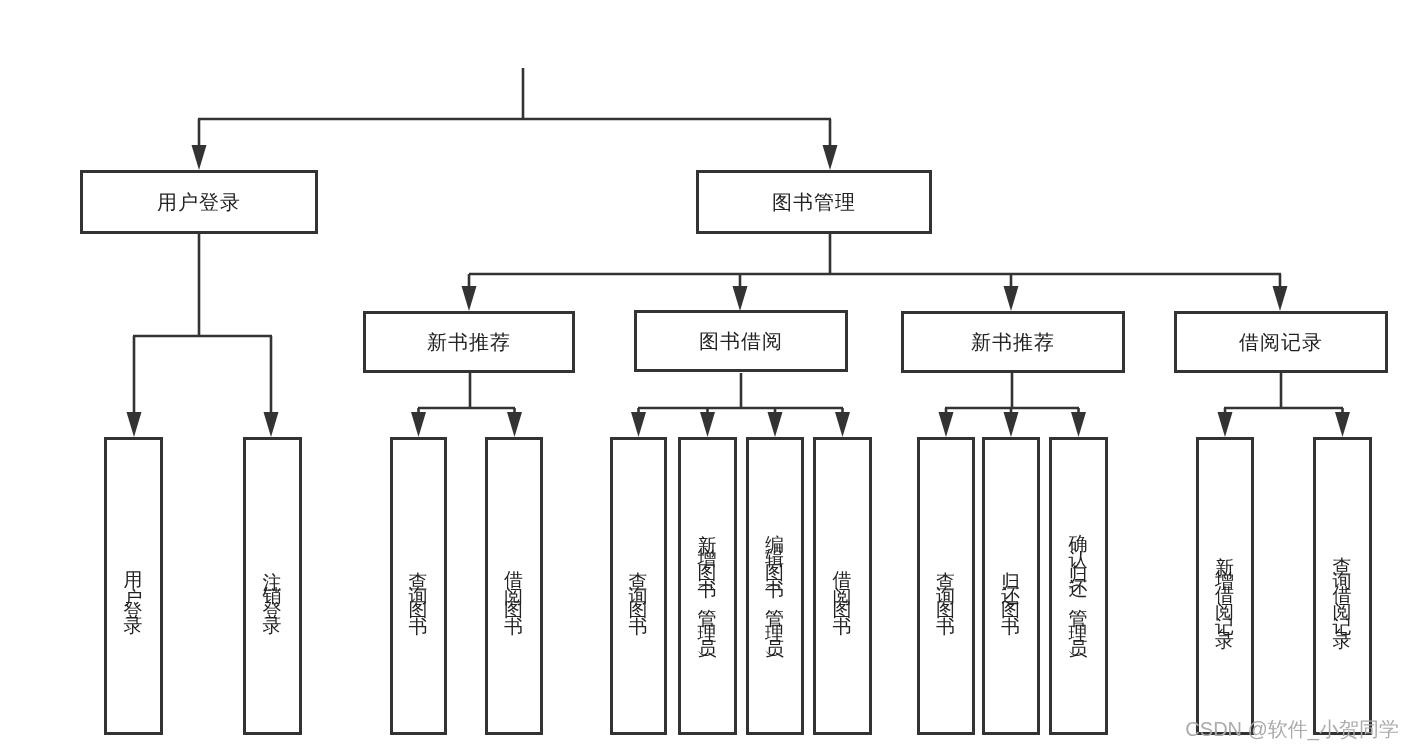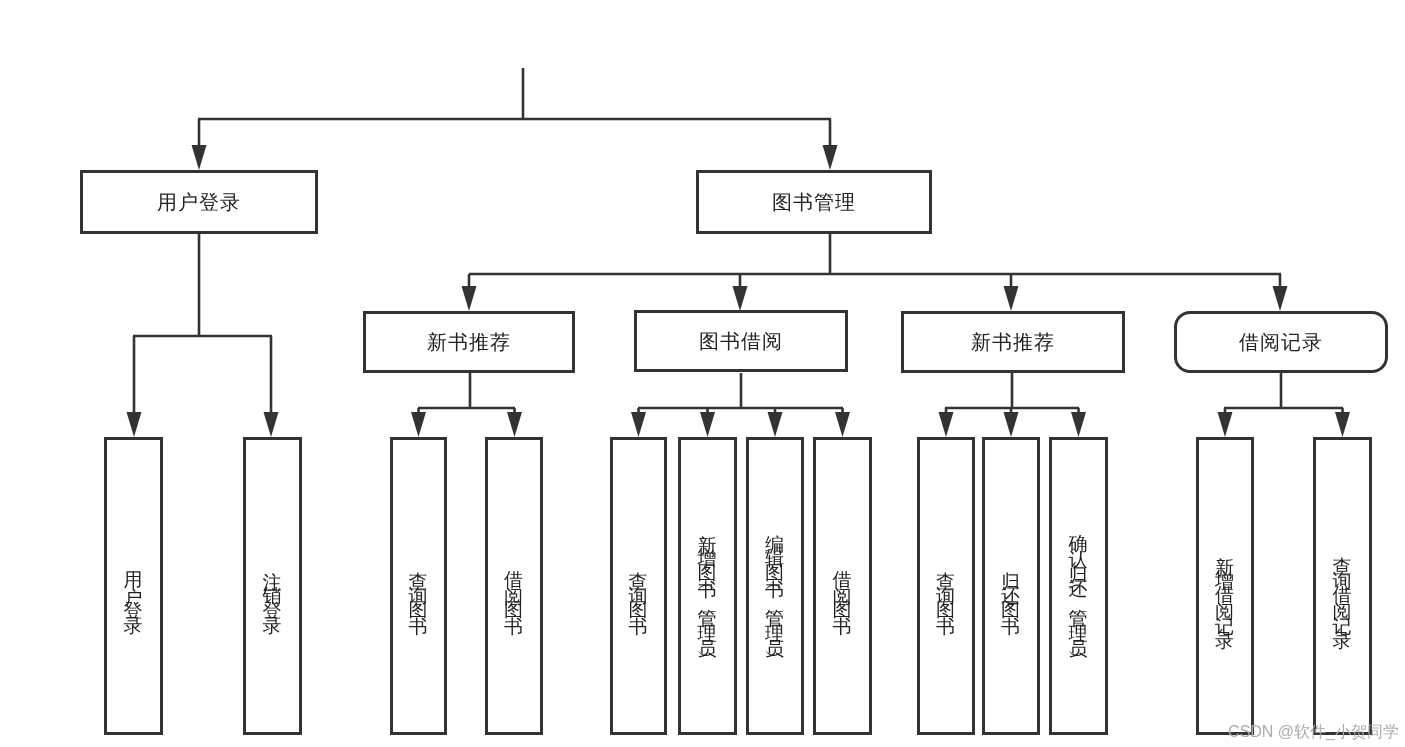--- a/index.html
+++ b/index.html
@@ -45,21 +45,21 @@
     line-height: 1;
     white-space: nowrap;
   }
   .node.root span {
     font-size: 20px;
   }
   .watermark {
     position: absolute;
     right: 6px;
     bottom: 4px;
-    font-size: 16px;
+    font-size: 20px;
     color: #ababab;
     z-index: 5;
     white-space: nowrap;
   }
 </style>
 </head>
 <body>
 
 <div class="stage">
 
@@ -128,21 +128,21 @@
 
   <div class="node h" style="left:363px; top:311px; width:212px; height:62px;">
     <span>新书推荐</span>
   </div>
   <div class="node h" style="left:634px; top:310px; width:214px; height:62px;">
     <span>图书借阅</span>
   </div>
   <div class="node h" style="left:901px; top:311px; width:224px; height:62px;">
     <span>新书推荐</span>
   </div>
-  <div class="node h" style="left:1174px; top:311px; width:214px; height:62px;border-radius:16px;">
+  <div class="node h" style="left:1174px; top:311px; width:214px; height:62px;">
     <span>借阅记录</span>
   </div>
 
   <div class="node v" style="left:104px; top:437px; width:59px; height:298px;">
     <span>用户登录</span>
   </div>
   <div class="node v" style="left:243px; top:437px; width:59px; height:298px;">
     <span>注销登录</span>
   </div>
 

